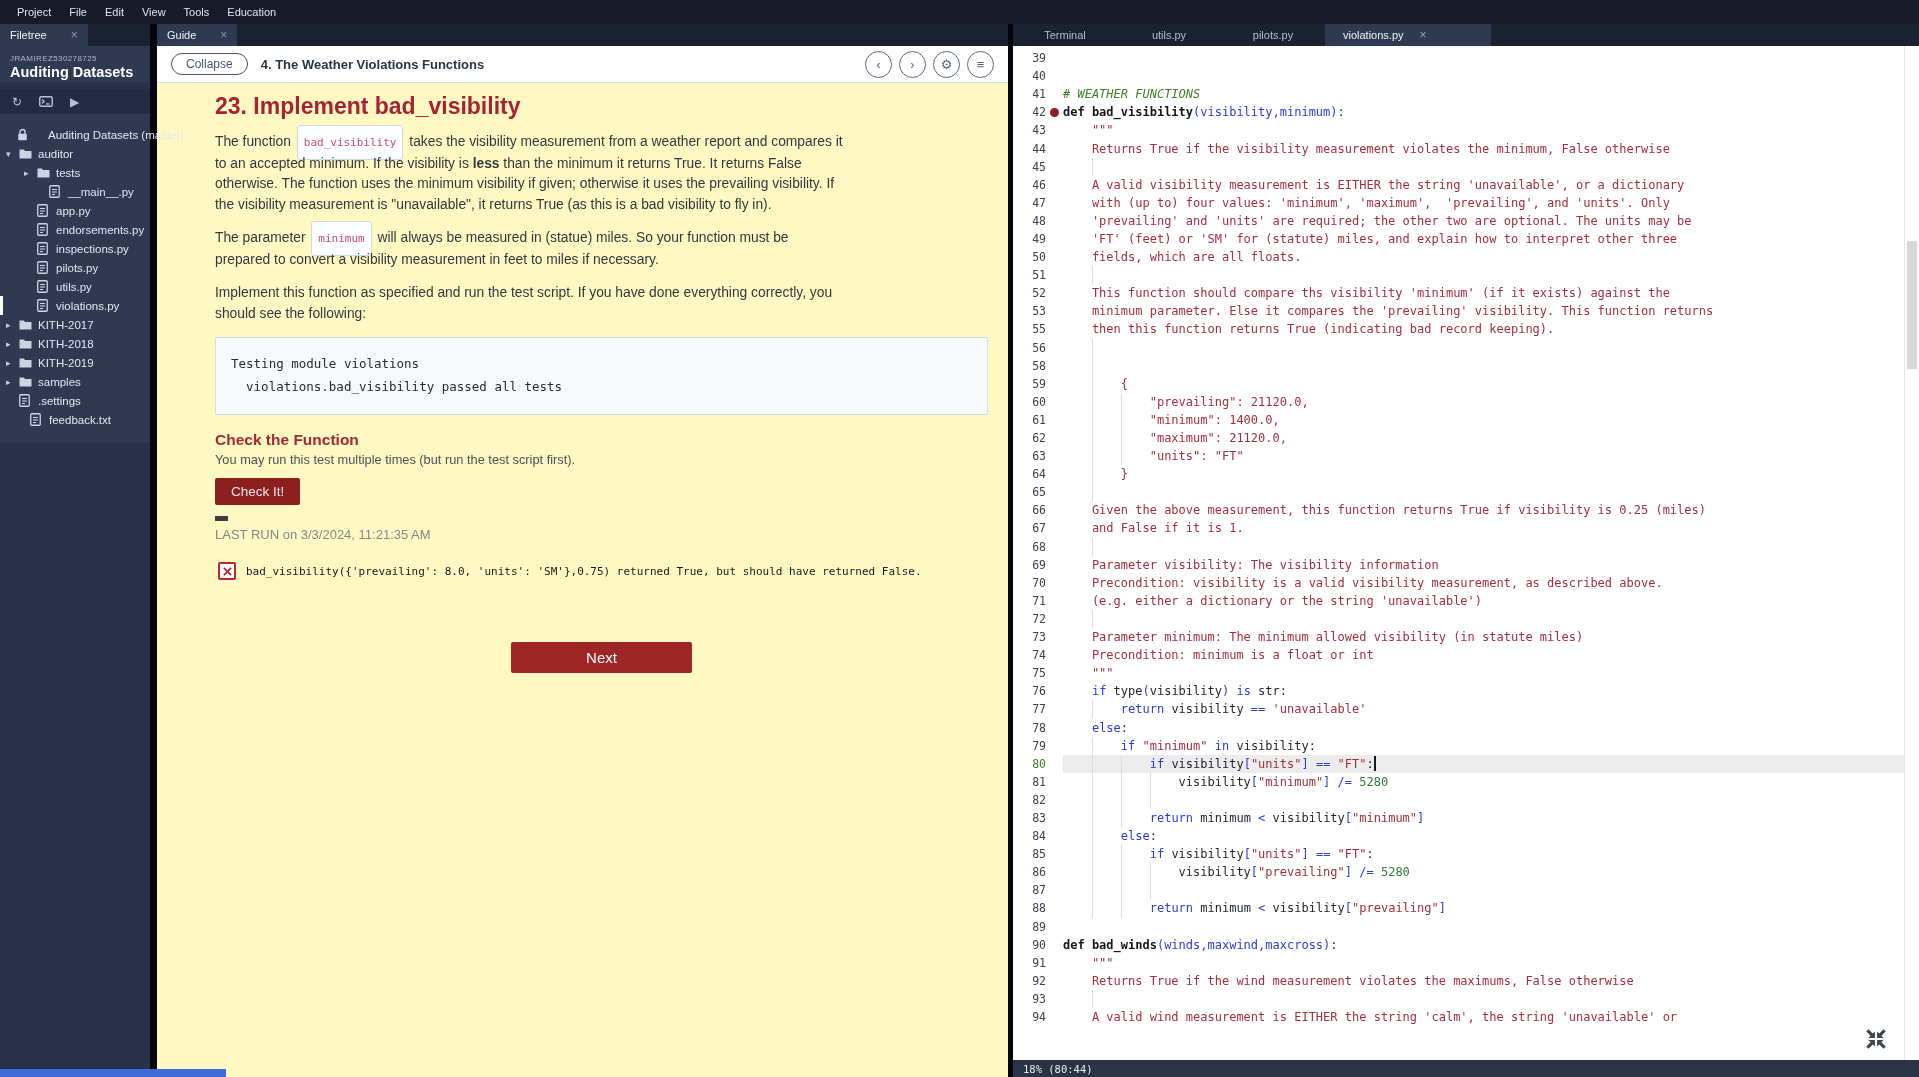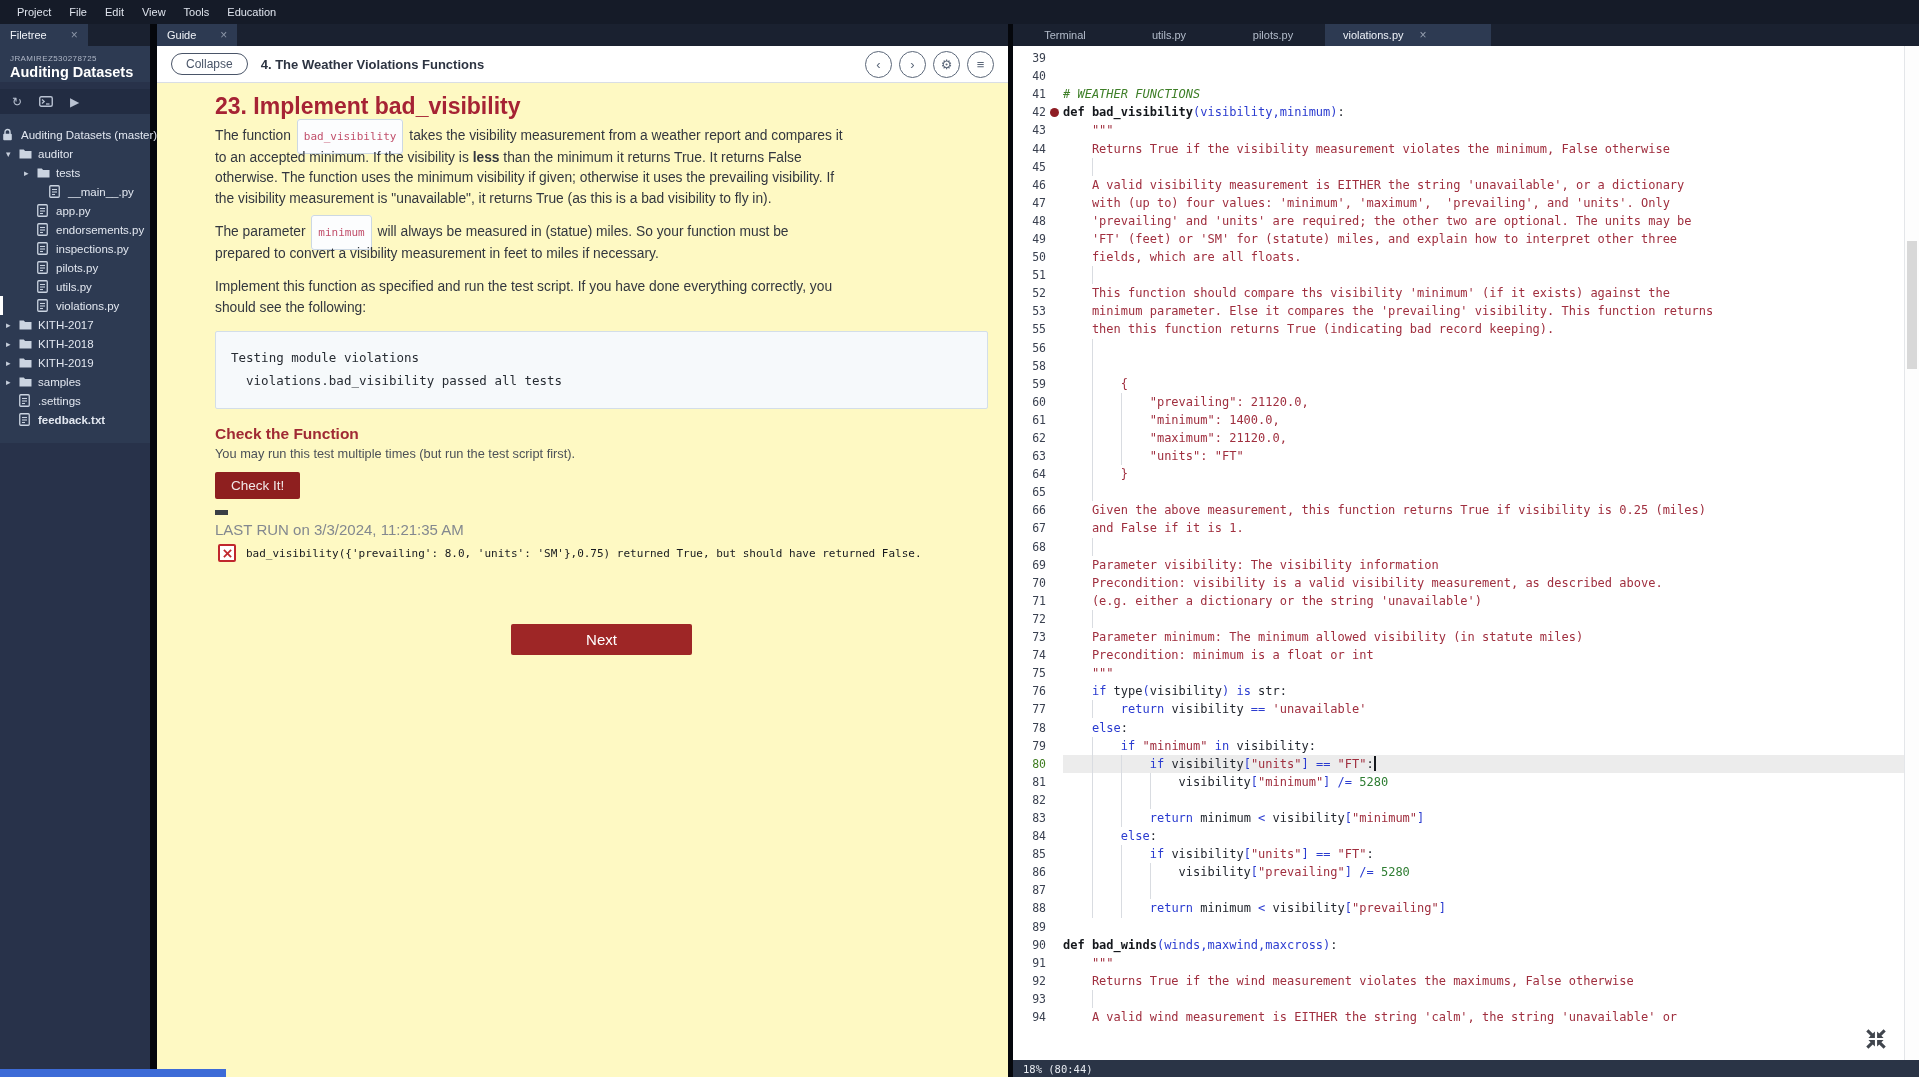--- a/index.html
+++ b/index.html
@@ -36,34 +36,34 @@
   #guide{flex:1;min-width:0;display:flex;flex-direction:column;background:#fef9c3}
   #guide-header{height:36px;flex:none;background:#fff;border-bottom:1px solid #d9dee5;
     display:flex;align-items:center;padding:0 14px}
   #collapse-btn{border:1.5px solid #4a5568;border-radius:13px;color:#4a5568;font-size:12px;
     padding:3px 14px;background:#fff;cursor:pointer}
   #section-title{font-weight:bold;font-size:13px;color:#2d3442;margin-left:13px}
   #nav-circles{margin-left:auto;display:flex;gap:7px}
   .circle{width:25px;height:25px;border:1.5px solid #5b6779;border-radius:50%;display:flex;
     align-items:center;justify-content:center;color:#5b6779;font-size:13px;cursor:pointer;background:#fff}
   #guide-content{flex:1;overflow:hidden;padding:0 20px 0 58px;position:relative}
-  #guide-title{color:#a62334;font-size:23px;font-weight:bold;margin:10px 0 6px}
+  #guide-title{color:#a62334;font-size:23px;font-weight:bold;margin:10px 0 12px}
   p.gp{font-size:13.8px;line-height:20.5px;color:#33373f;margin:0 0 13px;max-width:628px}
   .chip{font-family:"DejaVu Sans Mono",monospace;font-size:11px;color:#c14f6b;background:#fcfdfe;
     border:1px solid #ccd8e3;border-radius:3px;padding:10px 6px;margin:0 2px;white-space:nowrap}
   .bold{font-weight:bold}
   #output-block{background:#f6f9fb;border:1px solid #d3dee8;border-radius:2px;margin:10px 0 0;
     padding:14px 14px 16px 15px;font-family:"DejaVu Sans Mono",monospace;font-size:12.5px;
     line-height:23px;color:#272c33;white-space:pre}
   #check-heading{color:#a02a34;font-size:15.5px;font-weight:bold;margin:16px 0 3px}
   #check-note{font-size:12.8px;color:#4c5158;margin:0 0 11px}
   #check-btn{background:#8e1f1f;color:#f0e7e7;border:none;font-size:13.5px;padding:6px 16px;
     border-radius:2px;cursor:pointer;font-family:"Liberation Sans",sans-serif}
   #dash{width:13px;height:5px;background:#3a3f45;margin:11px 0 6px}
-  #last-run{font-size:15px;color:#83888f;margin:0 0 6px}
+  #last-run{font-size:13px;color:#83888f;margin:0 0 20px}
   #error-row{display:flex;align-items:center;gap:10px;margin-left:3px}
   .xicon{width:14px;height:14px;border:2px solid #c0272d;border-radius:2px;background:#fff;
     display:flex;align-items:center;justify-content:center;flex:none}
   #error-text{font-family:"DejaVu Sans Mono",monospace;font-size:11px;color:#16191e}
   #next-btn{display:block;margin:62px auto 0;width:181px;height:31px;background:#9e2626;color:#fff;
     border:none;font-size:15px;border-radius:2px;cursor:pointer;font-family:"Liberation Sans",sans-serif}
   
   #editor{width:906px;flex:none;display:flex;flex-direction:column;background:#ffffff;min-height:0}
   .etab{width:104px;flex:none;display:flex;align-items:center;justify-content:center;
     font-size:11px;color:#b3bcca;cursor:pointer}
@@ -125,21 +125,21 @@
           <span class="tbi">
             <svg width="14" height="11" viewBox="0 0 14 11">
               <rect x="0.75" y="0.75" width="12.5" height="9.5" rx="1.5" fill="none" stroke="#b9c2d2" stroke-width="1.4"></rect>
               <path d="M3 3.5 l2.2 2 L3 7.5" fill="none" stroke="#b9c2d2" stroke-width="1.3"></path>
               <line x1="7" y1="8" x2="10.5" y2="8" stroke="#b9c2d2" stroke-width="1.3"></line>
             </svg>
           </span>
           <span class="tbi">▶</span>
         </div>
       <div id="ft-list">
-          <div class="ftr" style="padding-left: 2px;">
+          <div class="ftr" style="padding-left: 17px; gap: 12px;">
             <span class="ficon">
               <svg width="11" height="13" viewBox="0 0 11 13">
                 <path d="M3 6 V4 a2.5 2.5 0 0 1 5 0 V6" fill="none" stroke="#cbd4e1" stroke-width="1.4"></path>
                 <rect x="1.2" y="5.8" width="8.6" height="6.4" rx="1" fill="#cbd4e1"></rect>
               </svg>
             </span>
             <span>Auditing Datasets (master)</span>
           </div>
           <div class="ftr" style="padding-left: 6px;">
             <span class="caret">▾</span>
@@ -284,21 +284,21 @@
             <span class="ficon">
               <svg width="11" height="13" viewBox="0 0 11 13">
                 <rect x="0.75" y="0.75" width="9.5" height="11.5" rx="1" fill="none" stroke="#cbd4e1" stroke-width="1.3"></rect>
                 <line x1="3" y1="4.5" x2="8" y2="4.5" stroke="#cbd4e1" stroke-width="1.1"></line>
                 <line x1="3" y1="7" x2="8" y2="7" stroke="#cbd4e1" stroke-width="1.1"></line>
                 <line x1="3" y1="9.5" x2="6" y2="9.5" stroke="#cbd4e1" stroke-width="1.1"></line>
               </svg>
             </span>
             <span>.settings</span>
           </div>
-          <div class="ftr" style="padding-left: 6px; font-weight: bold;">
+          <div class="ftr" style="padding-left: 17px;">
             <span class="caret"></span>
             <span class="ficon">
               <svg width="11" height="13" viewBox="0 0 11 13">
                 <rect x="0.75" y="0.75" width="9.5" height="11.5" rx="1" fill="none" stroke="#cbd4e1" stroke-width="1.3"></rect>
                 <line x1="3" y1="4.5" x2="8" y2="4.5" stroke="#cbd4e1" stroke-width="1.1"></line>
                 <line x1="3" y1="7" x2="8" y2="7" stroke="#cbd4e1" stroke-width="1.1"></line>
                 <line x1="3" y1="9.5" x2="6" y2="9.5" stroke="#cbd4e1" stroke-width="1.1"></line>
               </svg>
             </span>
             <span>feedback.txt</span>

